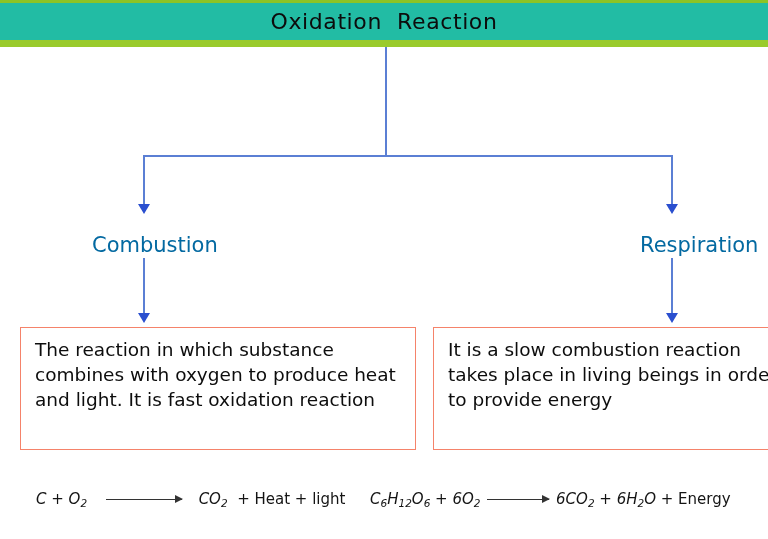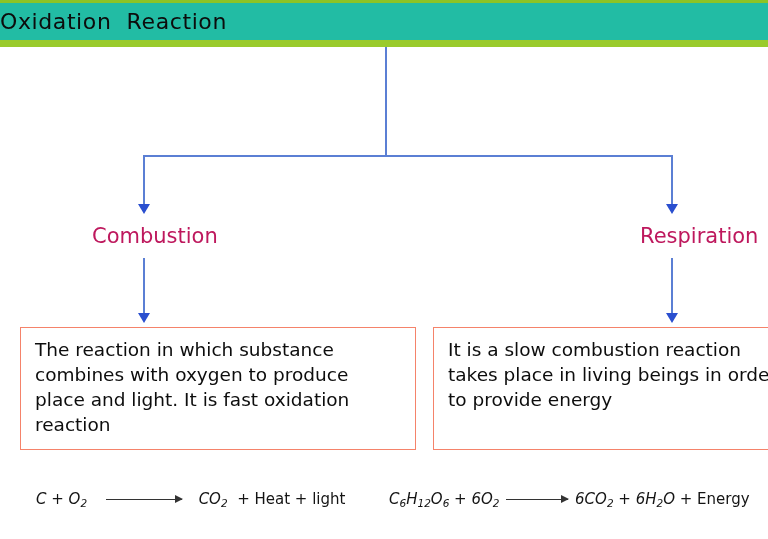--- a/index.html
+++ b/index.html
@@ -47,21 +47,21 @@
     height: 7px;
     background: #9ACB2C;
   }
   #page-title {
     position: absolute;
     left: 0;
     top: 3px;
     width: 768px;
     height: 37px;
     line-height: 37px;
-    text-align: left;
+    text-align: center;
     font-family: "DejaVu Sans", sans-serif;
     font-size: 22px;
     color: #0c0c0c;
     letter-spacing: 0.6px;
     white-space: pre;
   }
 
   
   .conn {
     position: absolute;
@@ -94,22 +94,23 @@
   #left-drop2         { left: 143px; top: 258px; height: 57px; }
   #left-arrow-head2   { left: 138px; top: 313px; }
   #right-drop2        { left: 671px; top: 258px; height: 57px; }
   #right-arrow-head2  { left: 666px; top: 313px; }
 
   
   .branch-label {
     position: absolute;
     font-family: "DejaVu Sans", sans-serif;
     font-size: 21px;
-    color: #be185d;
+    color: #0369a1;
     white-space: nowrap;
+    margin-top: 9px;
   }
   #label-combustion { left: 92px;  top: 224px; }
   #label-respiration{ left: 640px; top: 224px; }
 
   
   .desc-box {
     position: absolute;
     box-sizing: border-box;
     border: 1px solid #F5836A;
     background: #ffffff;
@@ -135,21 +136,21 @@
   
   .equation {
     position: absolute;
     font-family: "DejaVu Sans", sans-serif;
     font-size: 15px;
     color: #141414;
     white-space: nowrap;
     font-style: italic;
   }
   #equation-combustion  { left: 36px;  top: 490px; text-align: right; }
-  #equation-respiration { left: 389px; top: 490px; }
+  #equation-respiration { left: 370px; top: 490px; }
 
   .equation sub {
     font-size: 10.5px;
     vertical-align: -3px;
   }
   .eq-part { font-style: italic; }
   .eq-word { font-style: normal; }
 
   
   .rxn-arrow {
@@ -202,21 +203,21 @@
 <div class="branch-label" id="label-combustion">Combustion</div>
 
 <div class="branch-label" id="label-respiration">Respiration</div>
 
 <div class="conn conn-v" id="left-drop2"></div>
 <div class="arrow-head" id="left-arrow-head2"></div>
 
 <div class="conn conn-v" id="right-drop2"></div>
 <div class="arrow-head" id="right-arrow-head2"></div>
 
-<div class="desc-box" id="box-combustion">The reaction in which substance combines with oxygen to produce place and light. It is fast oxidation reaction</div>
+<div class="desc-box" id="box-combustion">The reaction in which substance combines with oxygen to produce heat and light. It is fast oxidation reaction</div>
 
 <div class="desc-box" id="box-respiration">It is a slow combustion reaction takes place in living beings in order to provide energy</div>
 
 <div class="equation" id="equation-combustion">
   <span class="eq-part">C + O<sub>2</sub></span>
   <span class="rxn-arrow" id="arrow-combustion">
     <span class="shaft"></span><span class="head"></span>
   </span>
   <span class="eq-part">CO<sub>2</sub>&nbsp; <span class="eq-word">+ Heat + light</span></span>
 </div>

